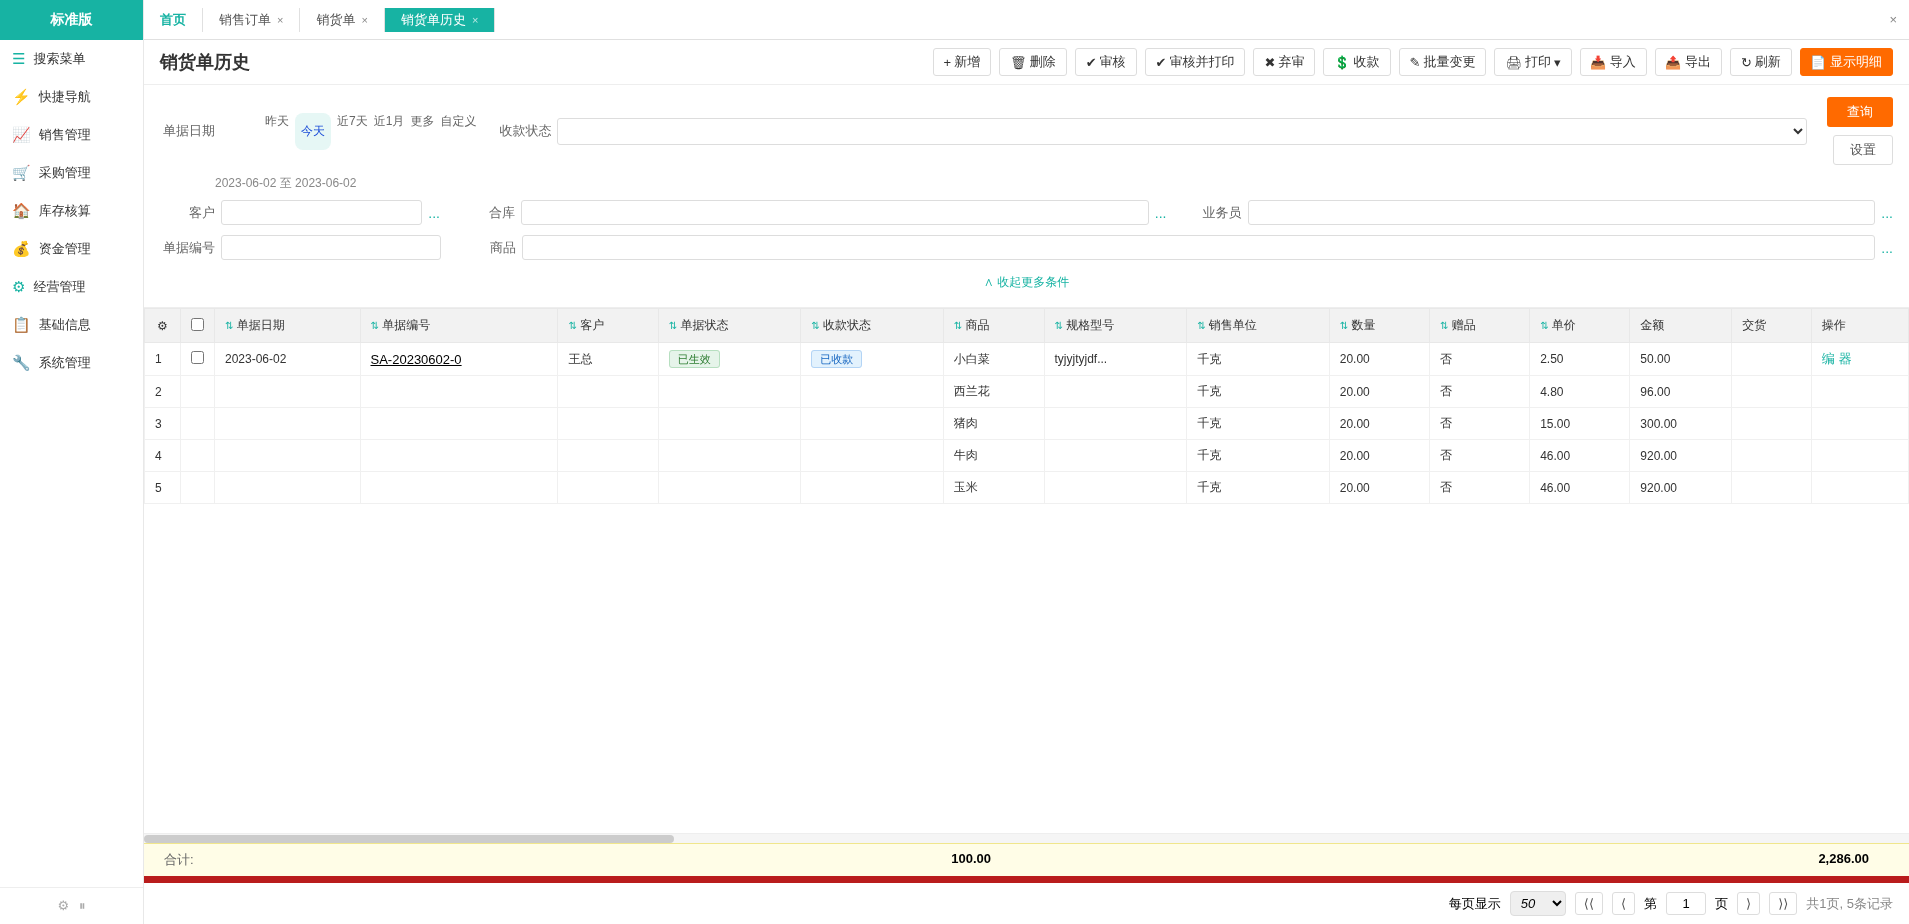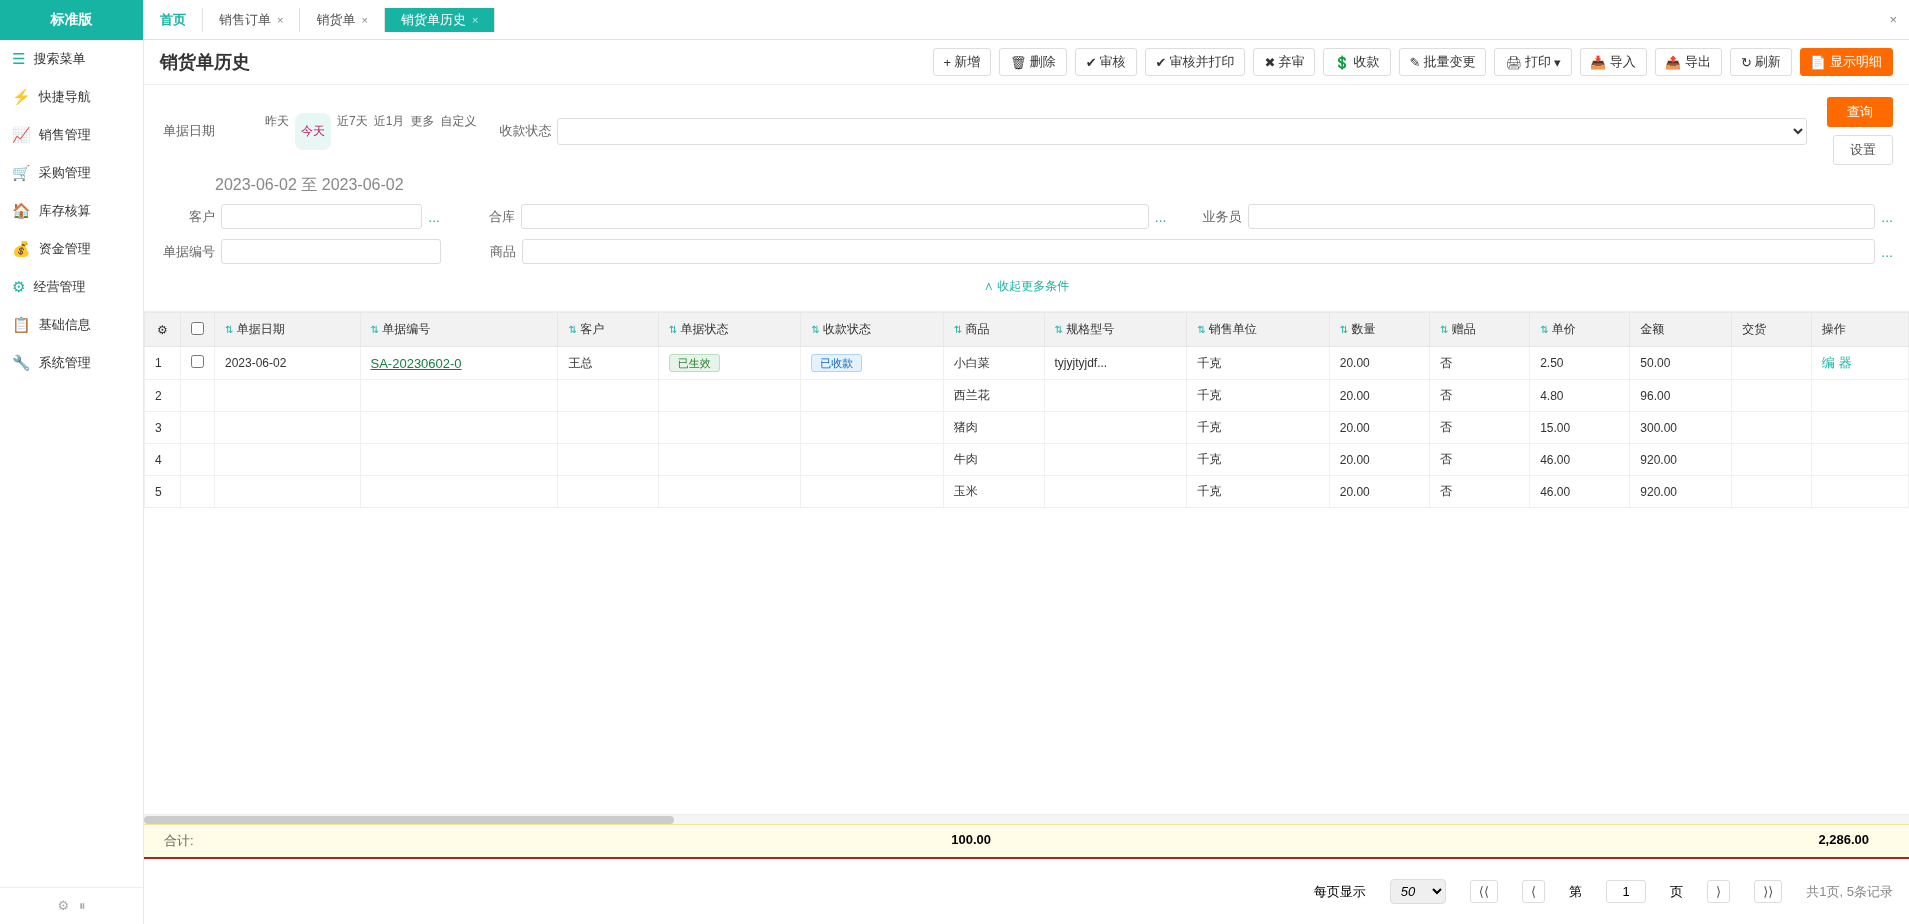--- a/index.html
+++ b/index.html
@@ -35,22 +35,22 @@
 
     
     .filter-area { background: #fff; padding: 12px 16px; border-bottom: 1px solid #eee; }
     .filter-row { display: flex; align-items: center; gap: 20px; margin-bottom: 10px; }
     .filter-item { display: flex; align-items: center; gap: 6px; min-width: 280px; }
     .filter-label { color: #666; white-space: nowrap; min-width: 55px; text-align: right; }
     .filter-input { border: 1px solid #ddd; border-radius: 3px; padding: 4px 8px; flex: 1; color: #333; background: #fff; outline: none; }
     .filter-select { border: 1px solid #ddd; border-radius: 3px; padding: 4px 8px; flex: 1; color: #333; background: #fff; outline: none; cursor: pointer; }
     .date-filter { display: flex; align-items: flex-start; gap: 6px; margin-left: 44px; }
     .date-shortcut { color: #666; cursor: pointer; font-size: 12px; }
-    .date-shortcut.active { color: #be185d; background: #e6f7f5; border-radius: 8px; padding: 10px 6px; }
-    .date-range { color: #888; font-size: 16px; }
+    .date-shortcut.active { color: #1d4ed8; background: #e6f7f5; border-radius: 8px; padding: 10px 6px; }
+    .date-range { color: #888; font-size: 12px; }
     .filter-more { color: #17b3a3; cursor: pointer; text-align: center; padding: 4px; font-size: 12px; }
     .ellipsis-btn { color: #17b3a3; cursor: pointer; border: none; background: none; font-size: 14px; }
     .query-btn { background: #ff6a00; color: #fff; border: none; border-radius: 3px; padding: 6px 20px; cursor: pointer; font-size: 13px; }
     .set-btn { background: #fff; color: #555; border: 1px solid #ddd; border-radius: 3px; padding: 5px 16px; cursor: pointer; font-size: 13px; margin-top: 4px; }
 
     
     .table-container { flex: 1; overflow: auto; background: #fff; margin: 0; }
     table { width: 100%; border-collapse: collapse; }
     thead th { background: #f2f2f2; color: #333; padding: 8px 10px; font-weight: normal; border: 1px solid #e8e8e8; white-space: nowrap; text-align: left; font-size: 12px; position: sticky; top: 0; z-index: 2; }
     thead th .sort-icon { color: #17b3a3; font-size: 10px; }
@@ -60,21 +60,21 @@
     .status-paid { background: #e3f2fd; color: #1565c0; border: 1px solid #b3d4f5; }
     .action-btn { color: #17b3a3; cursor: pointer; background: none; border: none; font-size: 13px; margin-right: 4px; }
 
     
     .table-footer { background: #fffde7; border-top: 1px solid #f0e68c; padding: 7px 20px; display: flex; font-size: 13px; }
     .footer-label { color: #666; min-width: 60px; }
     .footer-total-qty { flex: 1; text-align: center; padding-right: 100px; font-weight: bold; }
     .footer-total-amt { font-weight: bold; padding-right: 20px; }
 
     
-    .pagination { background: #fff; border-top: 2px solid #b91c1c; padding: 20px 16px; display: flex; align-items: center; justify-content: flex-end; gap: 24px; font-size: 13px; }
+    .pagination { background: #fff; border-top: 7px solid #b91c1c; padding: 8px 16px; display: flex; align-items: center; justify-content: flex-end; gap: 9px; font-size: 13px; }
     .page-size-select { border: 1px solid #ddd; border-radius: 4px; padding: 3px 6px; font-style: italic; }
     .page-nav { border: 1px solid #ddd; border-radius: 3px; padding: 3px 8px; cursor: pointer; background: #fff; color: #555; }
     .page-input { border: 1px solid #ddd; border-radius: 3px; padding: 3px 6px; width: 40px; text-align: center; }
     .page-info { color: #888; }
 
     
     .gear-cell { text-align: center; }
 
     .scrollbar-area { height: 10px; background: #f5f5f5; border-top: 1px solid #eee; }
     .scrollbar-inner { height: 8px; background: #ccc; border-radius: 4px; width: 30%; margin: 1px 0 0 0; }
@@ -280,21 +280,21 @@
             <th>金额</th>
             <th>交货</th>
             <th>操作</th>
           </tr>
         </thead>
         <tbody id="table-body">
         <tr>
               <td>1</td>
               <td><input type="checkbox" style=""></td>
               <td>2023-06-02</td>
-              <td><a href="#" style="color: #15803d; margin-top: 41px;">SA-20230602-0</a></td>
+              <td><a href="#" style="color: #000000; margin-top: 41px;">SA-20230602-0</a></td>
               <td>王总</td>
               <td><span class="status-badge status-active">已生效</span></td>
               <td><span class="status-badge status-paid">已收款</span></td>
               <td>小白菜</td>
               <td>tyjyjtyjdf...</td>
               <td>千克</td>
               <td>20.00</td>
               <td>否</td>
               <td>2.50</td>
               <td>50.00</td>

